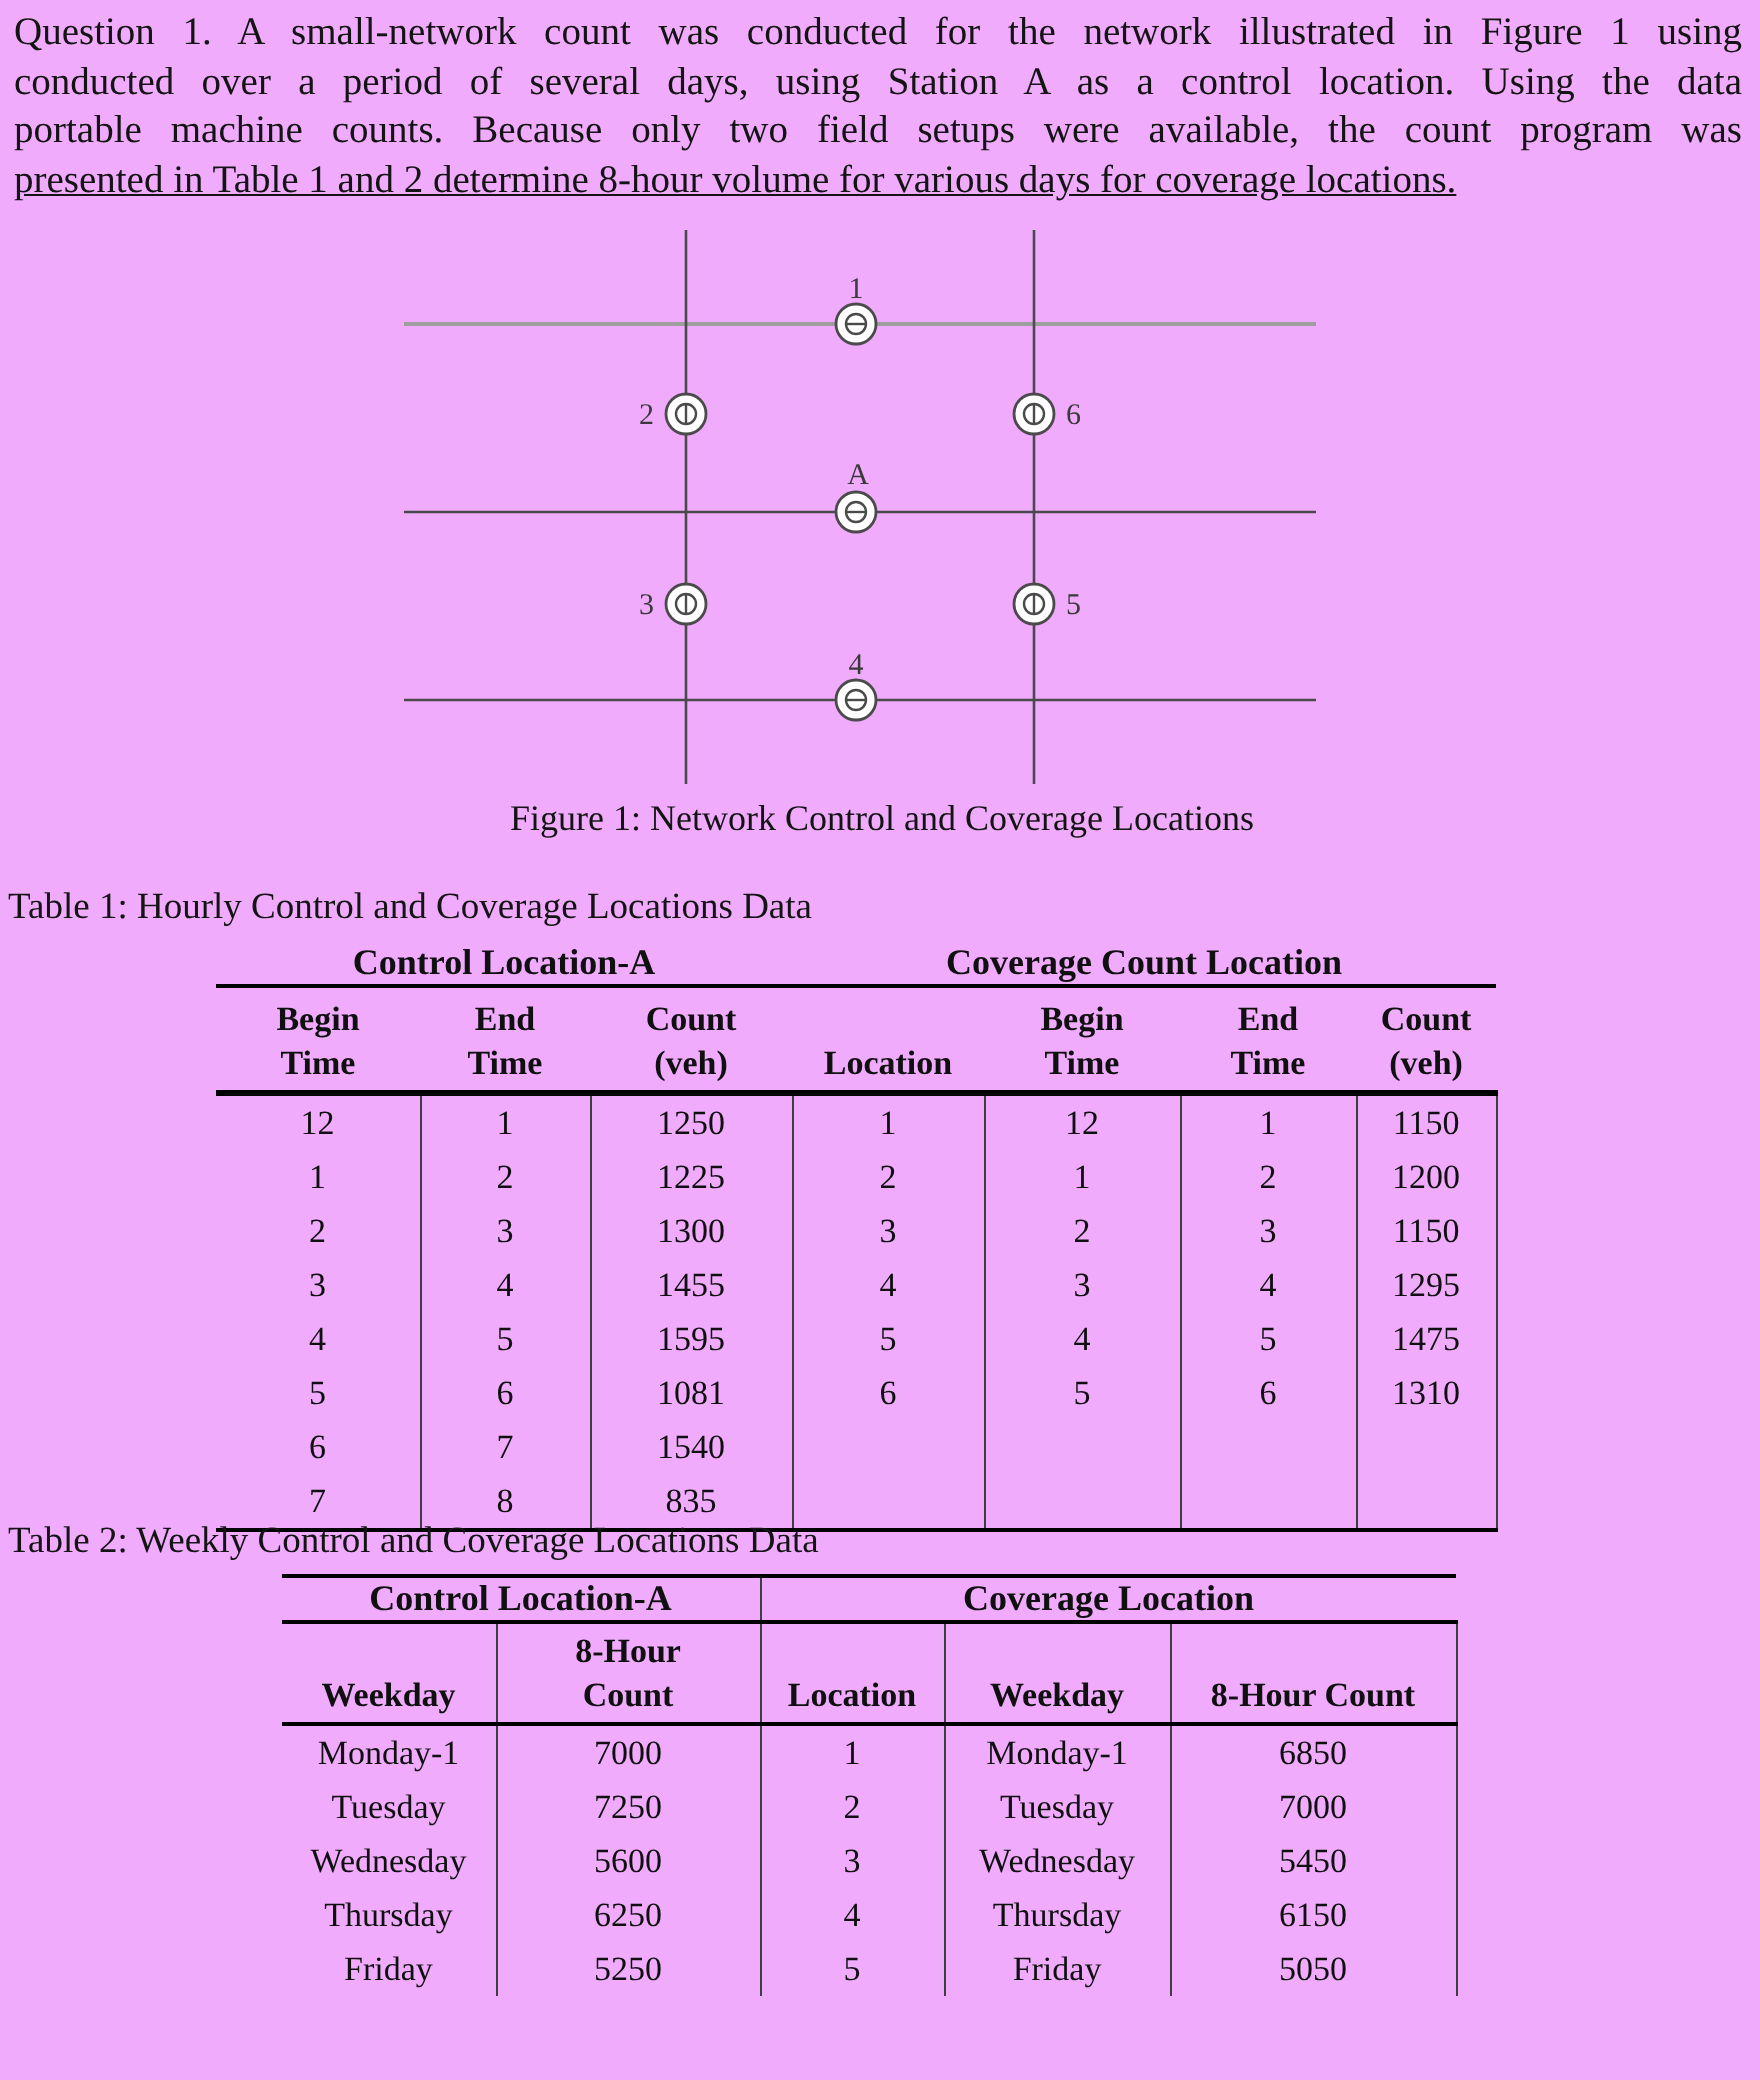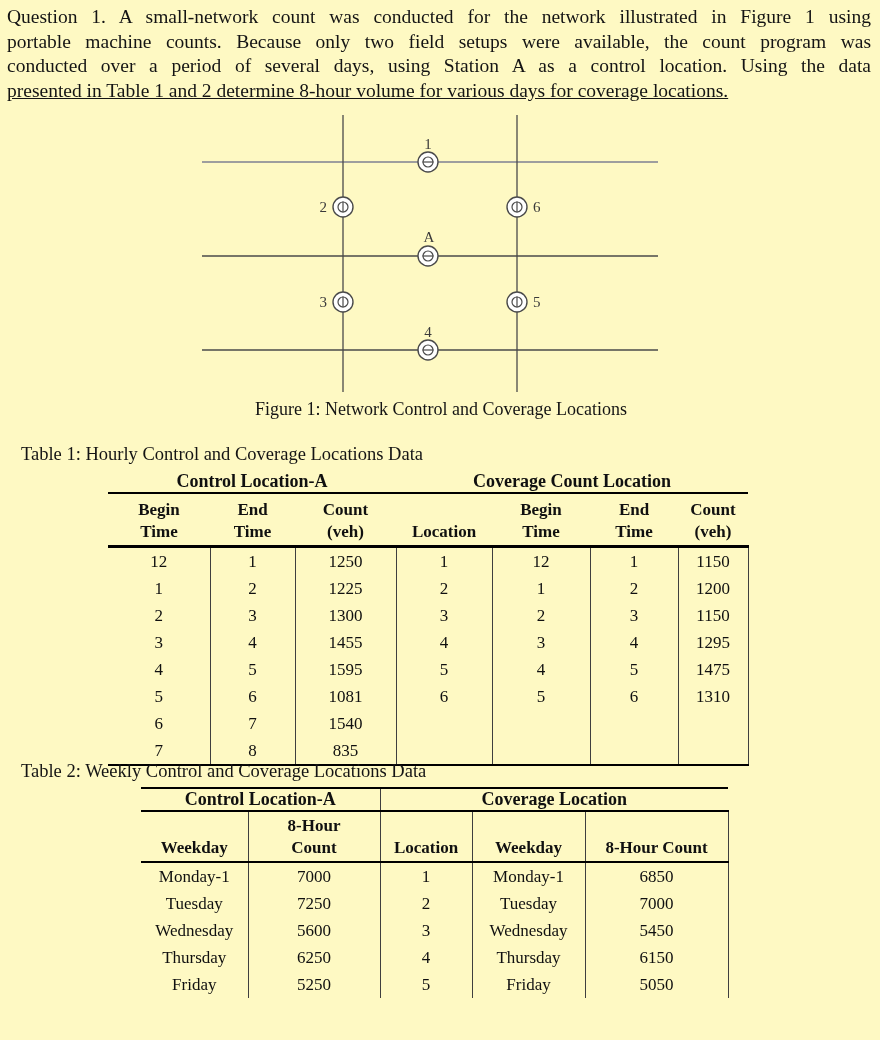--- a/index.html
+++ b/index.html
@@ -1,34 +1,34 @@
 <!DOCTYPE html>
 <html><head>
 <meta charset="utf-8">
 <style>
   html,body{margin:0;padding:0;background:#fff;}
   .page{
-    position:relative;width:880px;height:1040px;background:#fef9c3;overflow:hidden;
+    position:relative;width:880px;height:1040px;background:#f0abfc;overflow:hidden;
     font-family:"Liberation Serif","DejaVu Serif",serif;color:#141414;
   }
   
   .para{position:absolute;left:7px;top:5px;width:864px;font-size:19.5px;line-height:24.6px;}
   .jline{text-align:justify;text-align-last:justify;}
   .jline.last{text-align-last:left;text-decoration:underline;}
   
   .figure{position:absolute;left:186px;top:108px;}
   .road{stroke:#4a4a4a;stroke-width:1.3;}
   .road.light{stroke:#9e9e9e;stroke-width:2;}
   .oc{fill:#fff;stroke:#4a4a4a;stroke-width:1.4;}
   .ic{fill:#fff;stroke:#4a4a4a;stroke-width:1.2;}
   .bar{stroke:#4a4a4a;stroke-width:1.2;}
   .slabel{font-family:"Liberation Serif","DejaVu Serif",serif;font-size:15px;fill:#3a3a3a;}
   .caption{position:absolute;left:196px;top:399px;width:490px;text-align:center;font-size:18px;}
   
-  .ttitle{position:absolute;left:21px;font-size:18.5px;}
+  .ttitle{position:absolute;left:4px;font-size:18.5px;}
   table{border-collapse:collapse;table-layout:fixed;position:absolute;
         font-size:17px;color:#101010;}
   td{padding:0;text-align:center;vertical-align:middle;overflow:hidden;}
   tr.grp td{font-weight:bold;font-size:18px;border-bottom:2px solid #000;height:25px;vertical-align:bottom;}
   tr.heads td{font-weight:bold;white-space:pre-line;vertical-align:bottom;line-height:22px;padding-bottom:2px;}
   tr.rowb td{height:27px;}
   .vl{border-left:1px solid #3f3f3f;}
   .vr{border-right:1px solid #3f3f3f;}
   
   .t1{left:108px;top:467px;width:640px;}
@@ -40,22 +40,22 @@
   .t2 tr.heads td{border-bottom:2px solid #000;height:47px;}
   .t2 tr.lastrow td{border-bottom:2px solid #000;}
 </style>
 </head>
 <body>
 
 <div class="page">
 
   <div class="para">
     <div class="jline">Question 1. A small-network count was conducted for the network illustrated in Figure 1 using</div>
+    <div class="jline">conducted over a period of several days, using Station A as a control location. Using the data</div>
     <div class="jline">portable machine counts. Because only two field setups were available, the count program was</div>
-    <div class="jline">conducted over a period of several days, using Station A as a control location. Using the data</div>
     <div class="jline last">presented in Table 1 and 2 determine 8-hour volume for various days for coverage locations.</div>
   </div>
 
   <svg class="figure" width="490" height="300" viewBox="0 0 490 300">
 
     <line class="road light" x1="16" y1="54" x2="472" y2="54"></line>
     <line class="road" x1="16" y1="148" x2="472" y2="148"></line>
     <line class="road" x1="16" y1="242" x2="472" y2="242"></line>
     <line class="road" x1="157" y1="7" x2="157" y2="284"></line>
     <line class="road" x1="331" y1="7" x2="331" y2="284"></line>

